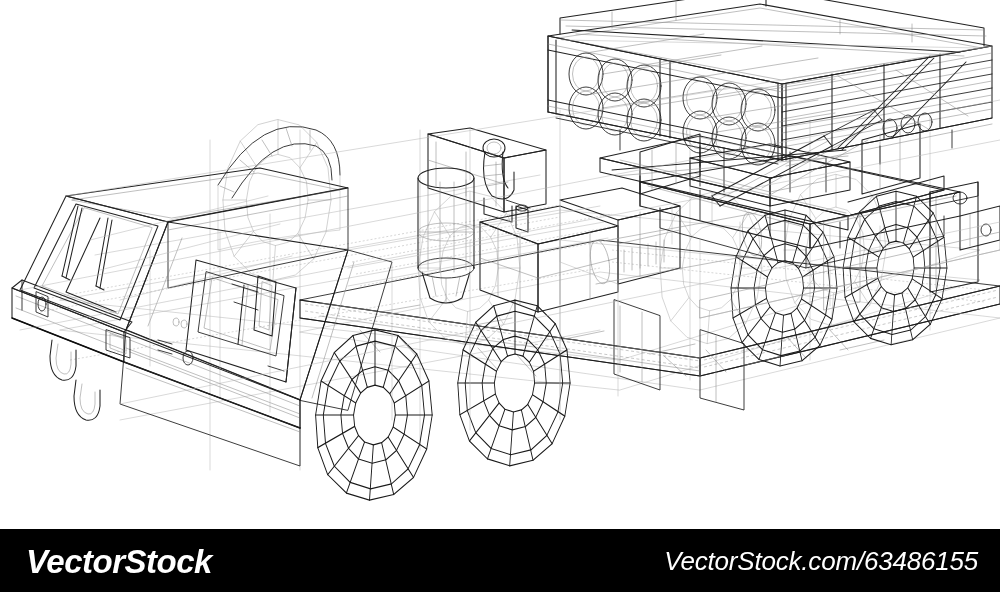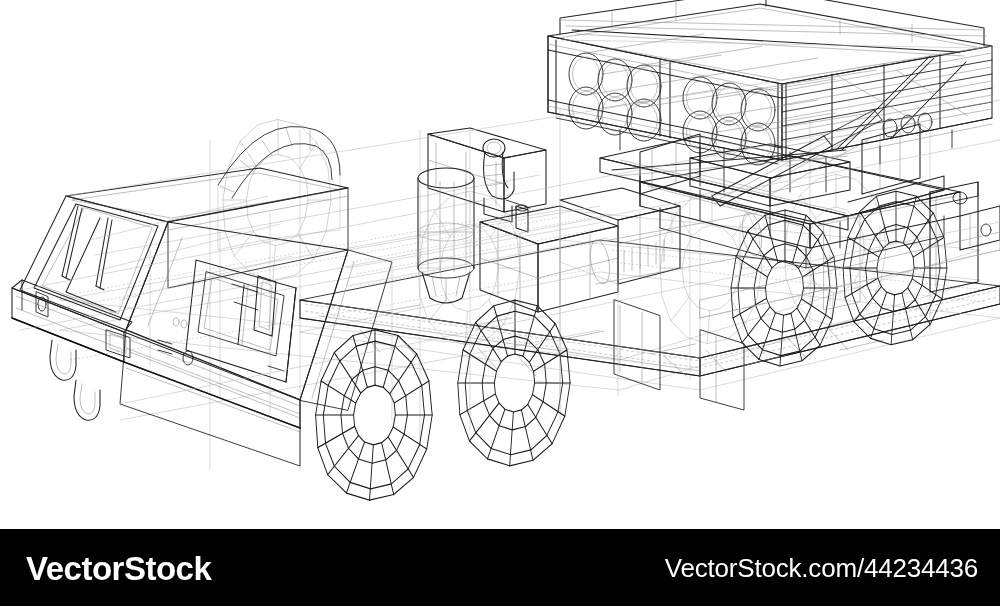--- a/index.html
+++ b/index.html
@@ -31,22 +31,23 @@
   .ln-lt{fill:none;stroke:#8a8a8a;stroke-width:0.55;stroke-linejoin:round;stroke-linecap:round;}
   .ln-gh{fill:none;stroke:#b3b3b3;stroke-width:0.5;stroke-linejoin:round;stroke-linecap:round;}
   .ln-dash{fill:none;stroke:#9a9a9a;stroke-width:0.55;stroke-dasharray:3 2.4;}
   .ln-dash2{fill:none;stroke:#adadad;stroke-width:0.5;stroke-dasharray:2 2;}
 
   
   #footer{
     position:absolute;
     left:0; top:529px;
     width:1000px;
-    height:77px;
+    height:63px;
     background:#000000;
+    font-style:italic;
   }
   #brand{
     position:absolute;
     left:26px;
     top:50%;
     transform:translateY(-50%);
     color:#ffffff;
     font-size:33px;
     font-weight:bold;
     letter-spacing:-0.5px;
@@ -687,16 +688,16 @@
         <path d="M20 330 L1000 140"></path>
         <path d="M120 404 L1000 222"></path>
         <path d="M66 196 L992 46"></path>
       </g>
 
     </svg>
   </div>
 
   <div id="footer">
     <div id="brand">VectorStock</div>
-    <div id="watermark">VectorStock.com/44234436</div>
+    <div id="watermark">VectorStock.com/63486155</div>
   </div>
 
 </div>
 
 </body></html>

